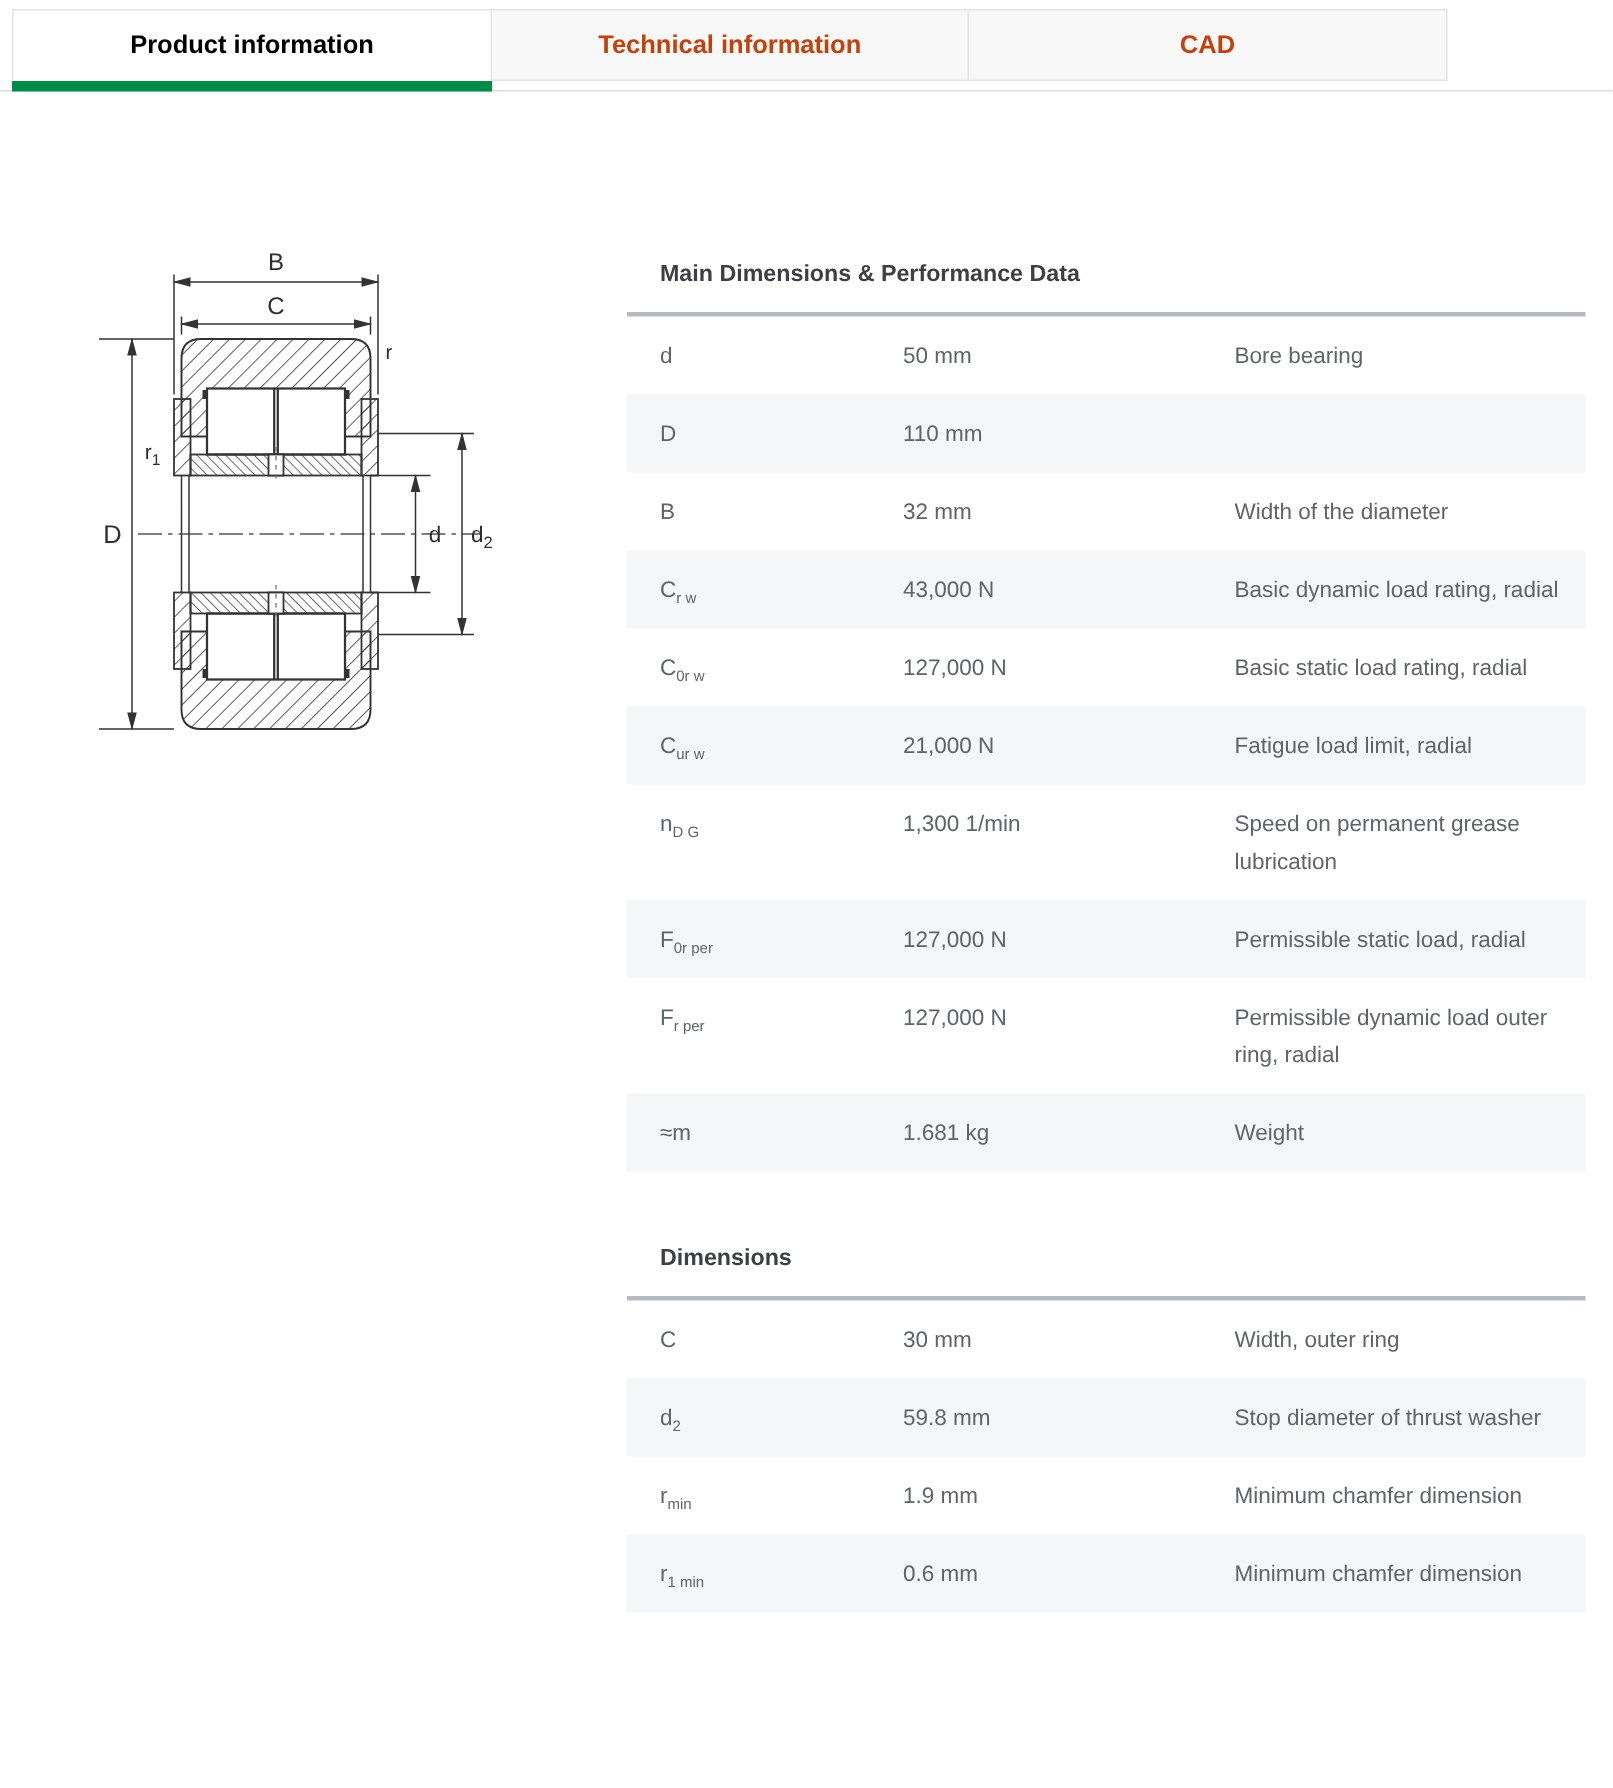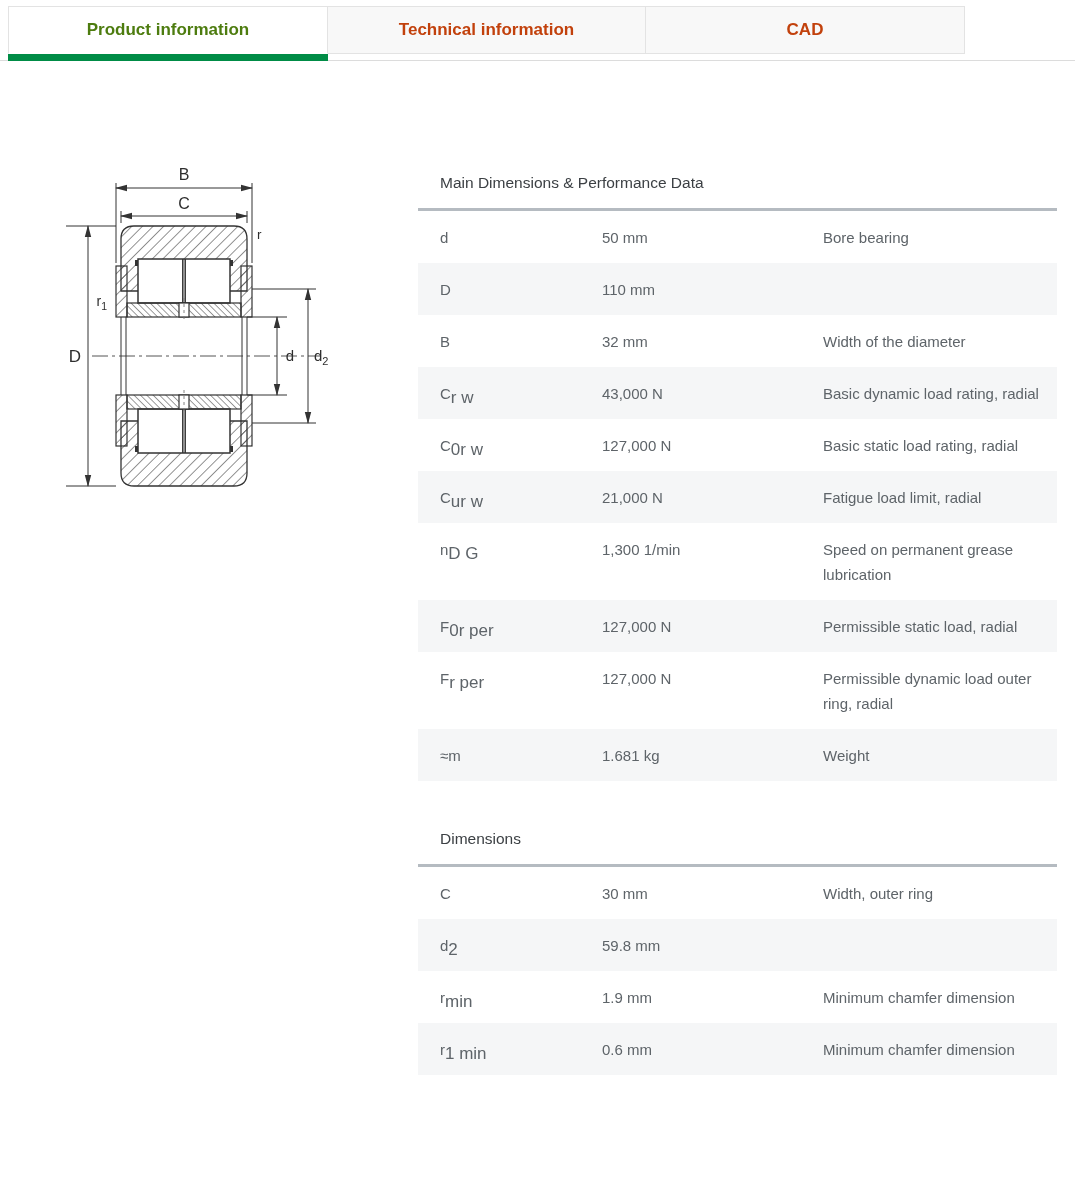--- a/index.html
+++ b/index.html
@@ -18,51 +18,51 @@
   .tab {
     height:48px; border:1px solid #e3e3e3; background:#f8f8f8;
     display:flex; align-items:center; justify-content:center;
     font-size:17px; font-weight:bold; color:#c2410c; cursor:pointer;
   }
   .tab + .tab { border-left:none; }
   .tab-product  { width:320px; }
   .tab-tech     { width:318px; }
   .tab-cad      { width:319px; }
   .tab.active {
-    background:#fff; color:#4d7c0f; position:relative;
+    background:#fff; color:#000000; position:relative;
     border-bottom-color:transparent;
   }
   .tab-indicator {
     display:none;
   }
   .tab.active .tab-indicator {
     display:block; position:absolute; left:-1px; right:-1px;
     bottom:-8px; height:7px; background:#008c46;
   }
   
   .content { position:relative; width:1075px; }
   .drawing { position:absolute; left:50px; top:98px; }
   .drawing text { fill:#2e2e2e; }
   
   .tables { position:absolute; left:418px; top:112px; width:639px; }
   .section-title {
     margin:0; padding:0 0 16px 22px;
-    font-size:15.5px; font-weight:normal; color:#3c4044; line-height:19px;
+    font-size:15.5px; font-weight:bold; color:#3c4044; line-height:19px;
     border-bottom:3px solid #b5bbc1;
   }
   .section + .section { margin-top:48px; }
   .trow {
     display:grid; grid-template-columns:184px 221px 1fr;
     padding:14px 0 13px 0;
     font-size:15px; line-height:25px; color:#5e6469;
   }
   .rows .trow:nth-child(even) { background:#f5f6f7; }
   .cell.sym { padding-left:22px; }
   .cell.desc { padding-right:10px; }
-  sub { font-size:17px; line-height:0; }
+  sub { font-size:10px; line-height:0; }
 </style>
 </head>
 <body>
 
 <div class="tabstrip">
   <div class="tab tab-product active">
     <span>Product information</span>
     <span class="tab-indicator"></span>
   </div>
   <div class="tab tab-tech">
@@ -228,20 +228,21 @@
       <h3 class="section-title">Dimensions</h3>
       <div class="rows">
           <div class="trow">
             <div class="cell sym"><span>C</span></div>
             <div class="cell val">30 mm</div>
             <div class="cell desc">Width, outer ring</div>
           </div>
           <div class="trow">
             <div class="cell sym"><span>d</span><sub>2</sub></div>
             <div class="cell val">59.8 mm</div>
+            <div class="cell desc">Stop diameter of thrust washer</div>
           </div>
           <div class="trow">
             <div class="cell sym"><span>r</span><sub>min</sub></div>
             <div class="cell val">1.9 mm</div>
             <div class="cell desc">Minimum chamfer dimension</div>
           </div>
           <div class="trow">
             <div class="cell sym"><span>r</span><sub>1 min</sub></div>
             <div class="cell val">0.6 mm</div>
             <div class="cell desc">Minimum chamfer dimension</div>

